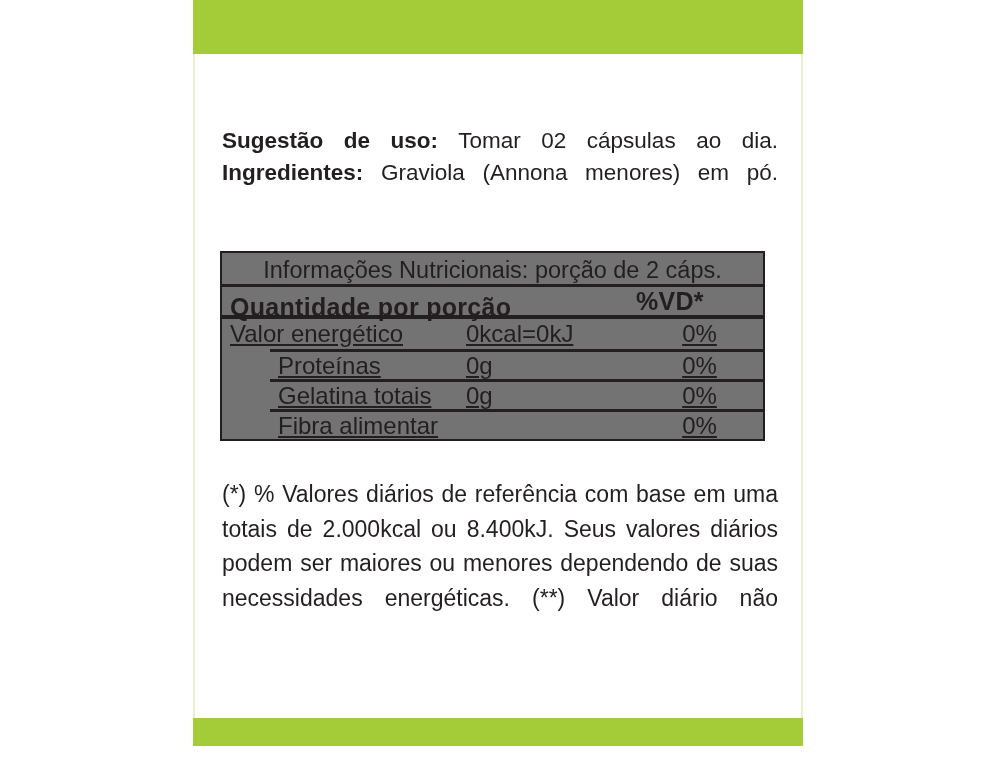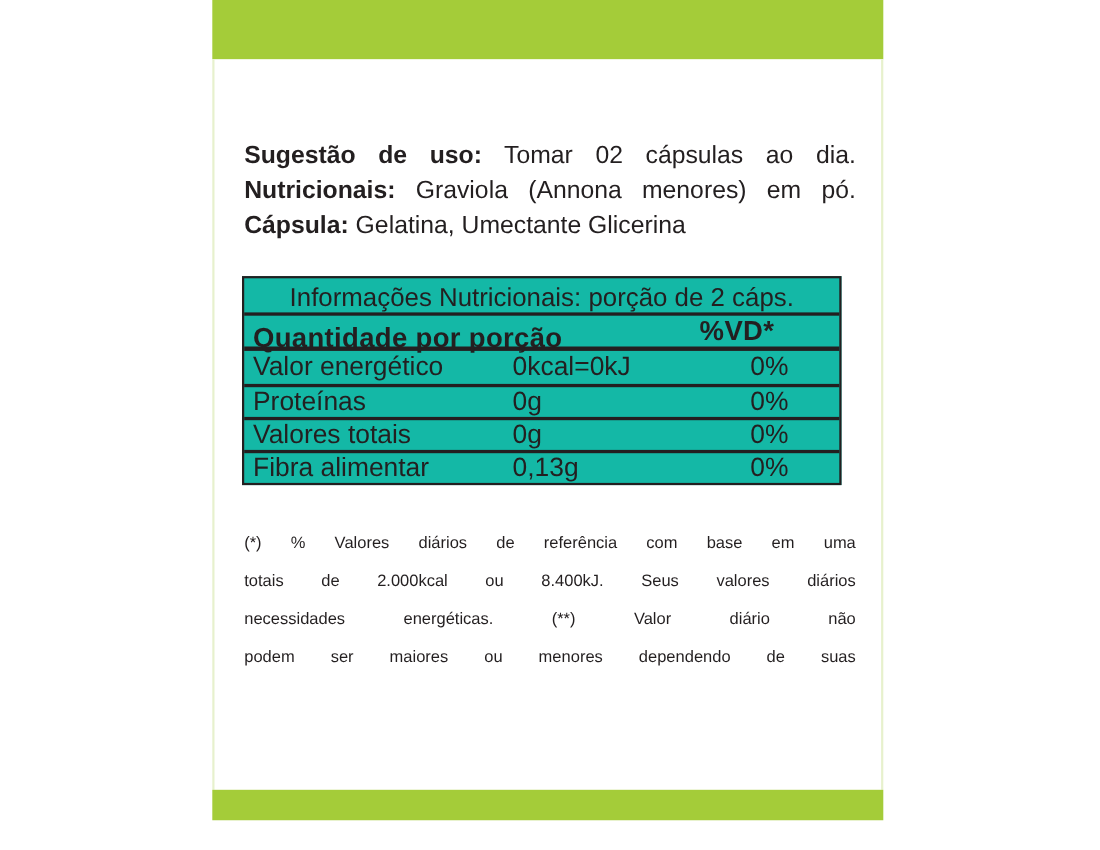--- a/index.html
+++ b/index.html
@@ -22,77 +22,75 @@
     border-left:2px solid var(--panel-edge);border-right:2px solid var(--panel-edge);
     background:#ffffff;
   }
   
   .intro{position:absolute;left:222px;top:125px;width:556px;font-size:22.5px;line-height:32px;}
   .line-justify{text-align:justify;text-align-last:justify;}
   .intro b{font-weight:bold;}
   
   .ntable{
     position:absolute;left:220px;top:251px;width:545px;
-    border:2px solid var(--ink);background:#14b8a6;
+    border:2px solid var(--ink);background:#737373;
   }
   .nt-title{height:34px;line-height:34px;text-align:center;font-size:23.5px;border-bottom:3px solid var(--ink);}
   .nt-header{display:flex;align-items:center;height:32px;font-weight:bold;font-size:25px;letter-spacing:0.3px;border-bottom:4px solid var(--ink);}
   .nt-header .q{flex:1;padding-left:8px;margin-top:12px;}
   .nt-header .vd{width:127px;}
-  .nt-row{display:flex;align-items:center;height:30px;font-size:24px;}
-  .nt-row + .nt-row{border-top:3px solid var(--ink);}
+  .nt-row{display:flex;align-items:center;height:30px;font-size:24px;text-decoration:underline;}
+  .nt-row + .nt-row{border-top:3px solid var(--ink);margin-left:48px;}
   .nt-row .name{flex:1;padding-left:8px;}
   .nt-row .amount{width:170px;text-align:left;}
   .nt-row .vd{width:127px;text-align:center;}
   
-  .footnote{position:absolute;left:222px;top:477px;width:556px;font-size:15px;line-height:34.5px;}
+  .footnote{position:absolute;left:222px;top:477px;width:556px;font-size:23px;line-height:34.5px;}
 </style>
 </head>
 <body>
 
 <div class="page">
   <div class="panel">
     <div class="bar top"></div>
     <div class="panel-body"></div>
     <div class="bar bottom"></div>
   </div>
 
   <div class="intro">
     <div class="line-justify"><b>Sugestão de uso:</b><span> Tomar 02 cápsulas ao dia.</span></div>
-    <div class="line-justify"><b>Nutricionais:</b><span> Graviola (Annona menores) em pó.</span></div>
-    <div><b>Cápsula:</b><span> Gelatina, Umectante Glicerina</span></div>
+    <div class="line-justify"><b>Ingredientes:</b><span> Graviola (Annona menores) em pó.</span></div>
   </div>
 
   <div class="ntable">
     <div class="nt-title">Informações Nutricionais: porção de 2 cáps.</div>
     <div class="nt-header">
       <span class="q">Quantidade por porção</span>
       <span class="vd">%VD*</span>
     </div>
     <div class="nt-row">
       <span class="name">Valor energético</span>
       <span class="amount">0kcal=0kJ</span>
       <span class="vd">0%</span>
     </div>
     <div class="nt-row">
       <span class="name">Proteínas</span>
       <span class="amount">0g</span>
       <span class="vd">0%</span>
     </div>
     <div class="nt-row">
-      <span class="name">Valores totais</span>
+      <span class="name">Gelatina totais</span>
       <span class="amount">0g</span>
       <span class="vd">0%</span>
     </div>
     <div class="nt-row">
       <span class="name">Fibra alimentar</span>
-      <span class="amount">0,13g</span>
       <span class="vd">0%</span>
     </div>
   </div>
 
   <div class="footnote">
     <div class="line-justify">(*) % Valores diários de referência com base em uma</div>
     <div class="line-justify">totais de 2.000kcal ou 8.400kJ. Seus valores diários</div>
+    <div class="line-justify">podem ser maiores ou menores dependendo de suas</div>
     <div class="line-justify">necessidades energéticas. (**) Valor diário não</div>
-    <div class="line-justify">podem ser maiores ou menores dependendo de suas</div>
   </div>
 </div>
 
 </body></html>

